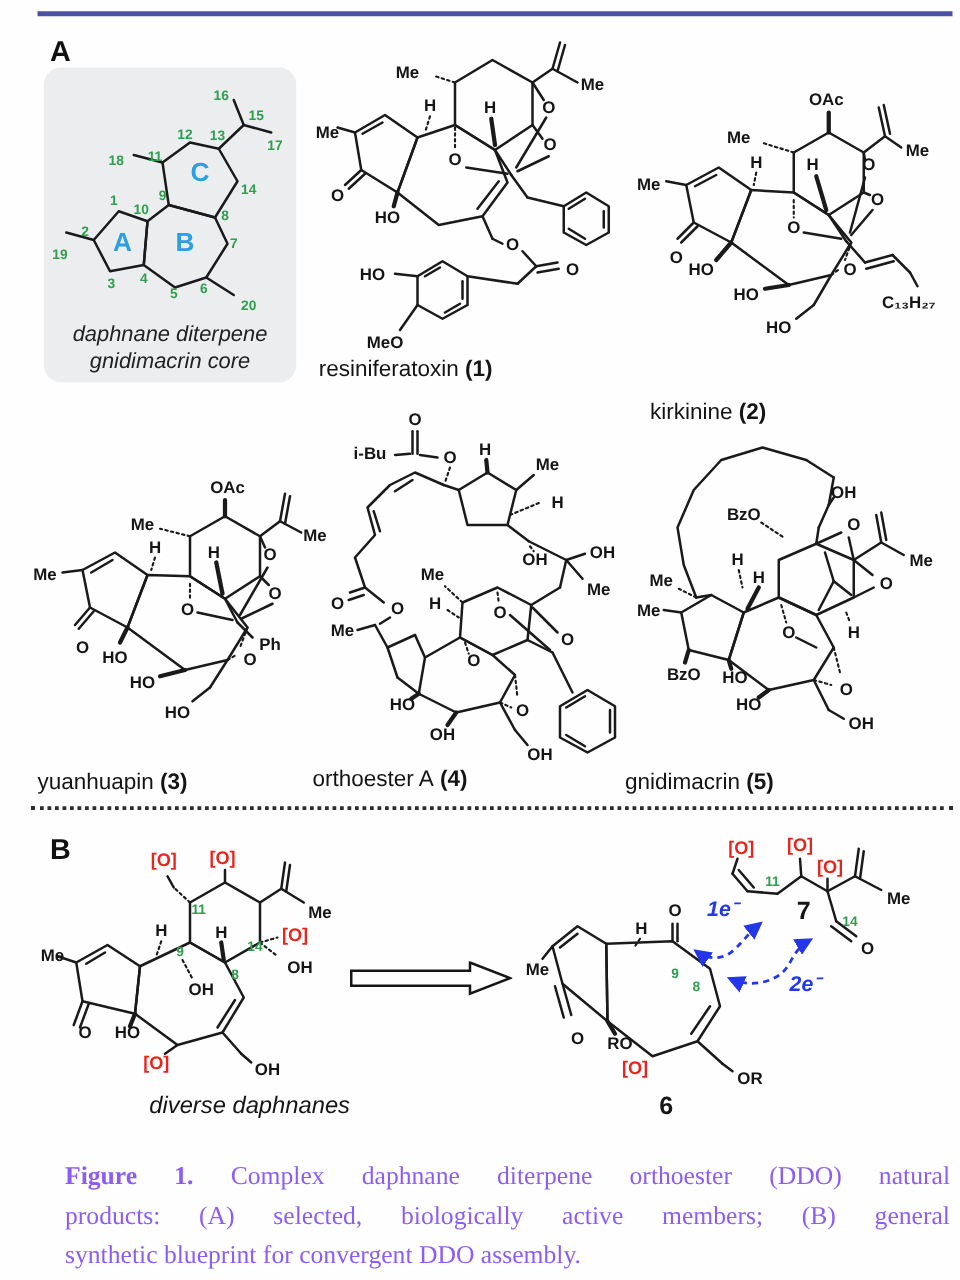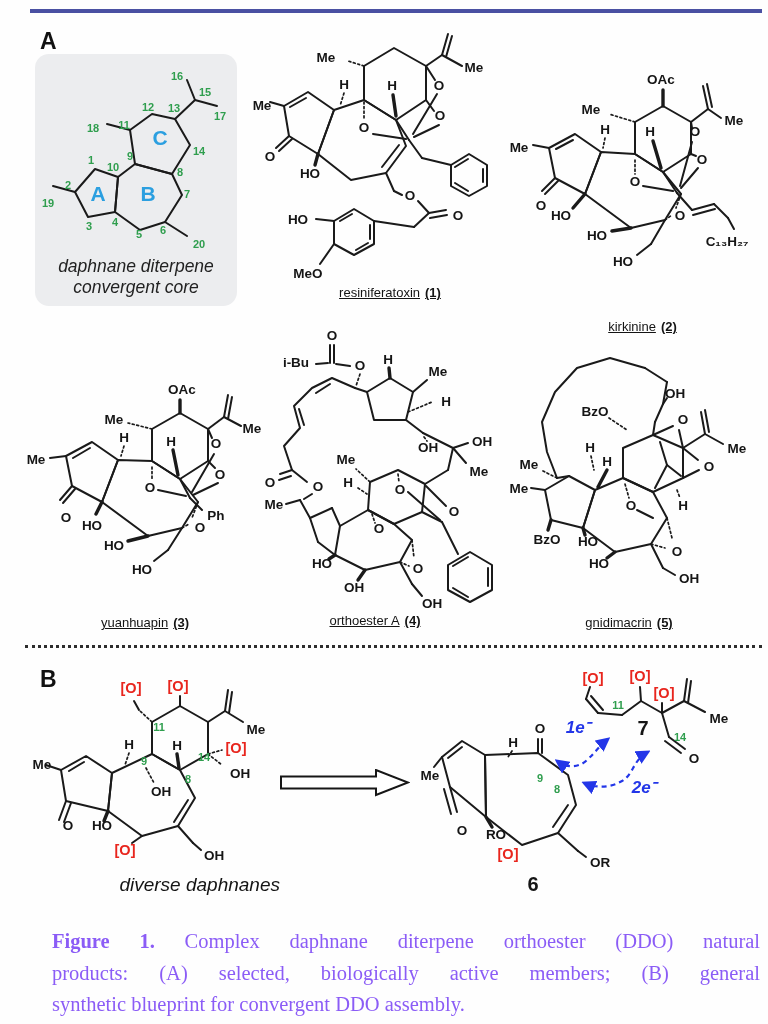--- a/index.html
+++ b/index.html
@@ -2,21 +2,21 @@
 <html><head>
 <meta charset="utf-8">
 <style>
   html,body{margin:0;padding:0;background:#fff;}
   .page{position:relative;width:768px;height:1024px;background:#fefefe;font-family:"Liberation Sans",sans-serif;overflow:hidden;}
   .abs{position:absolute;}
   .toprule{background:#4a50a2;height:4px;}
   .panel-label{font-weight:bold;font-size:23px;color:#111;}
   .corebox{background:#ecedef;border-radius:14px;}
   .corecap{font-style:italic;font-size:17.5px;color:#222;text-align:center;line-height:21px;font-weight:500;}
-  .cname{font-size:13px;color:#141414;text-align:center;text-decoration:underline;}
+  .cname{font-size:18px;color:#141414;}
   .cname b{margin-left:5px;}
   .italcap{font-style:italic;font-size:19px;color:#141414;text-align:right;}
   .arrowtxt{font-style:italic;font-size:19px;color:#161616;text-align:center;line-height:22px;}
   .divider{border-top:3.5px dotted #2d2d2d;height:0;}
   .caption{font-family:"Liberation Serif",serif;font-size:20.5px;color:#8b5cf6;line-height:31.5px;}
   .jline{text-align:justify;text-align-last:justify;}
   svg text{font-family:"Liberation Sans",sans-serif;font-size:13.5px;font-weight:bold;fill:#151515;text-anchor:middle;}
   svg text.gn{fill:#2f9e4e;font-size:11px;}
   svg text.rl{fill:#2b9fe0;font-size:21px;}
   svg text.red{fill:#e8251d;font-size:14.5px;}
@@ -72,21 +72,21 @@
         <text class="gn" x="13" y="153">19</text>
         <text class="gn" x="164" y="194">20</text>
       </g>
       <g>
         <text class="rl" x="63" y="147">A</text>
         <text class="rl" x="113" y="147">B</text>
         <text class="rl" x="125" y="91">C</text>
       </g>
     </svg>
     <div class="corecap">daphnane diterpene</div>
-    <div class="corecap">convergent core</div>
+    <div class="corecap">gnidimacrin core</div>
   </div>
 
   <svg class="abs" style="left:248px;top:28px;" width="278" height="262" viewBox="-8 0 278 262">
     <g class="bond">
       <polygon points="138,20 170,38 170,72 140,92 108,72 108,38"></polygon>
       <line class="sd" x1="108" y1="38" x2="92" y2="33"></line>
       <line x1="170" y1="38" x2="186" y2="27"></line>
       <line x1="186" y1="27" x2="192" y2="6"></line>
         <line x1="190" y1="29" x2="196" y2="8"></line>
       <line x1="186" y1="27" x2="206" y2="38"></line>

